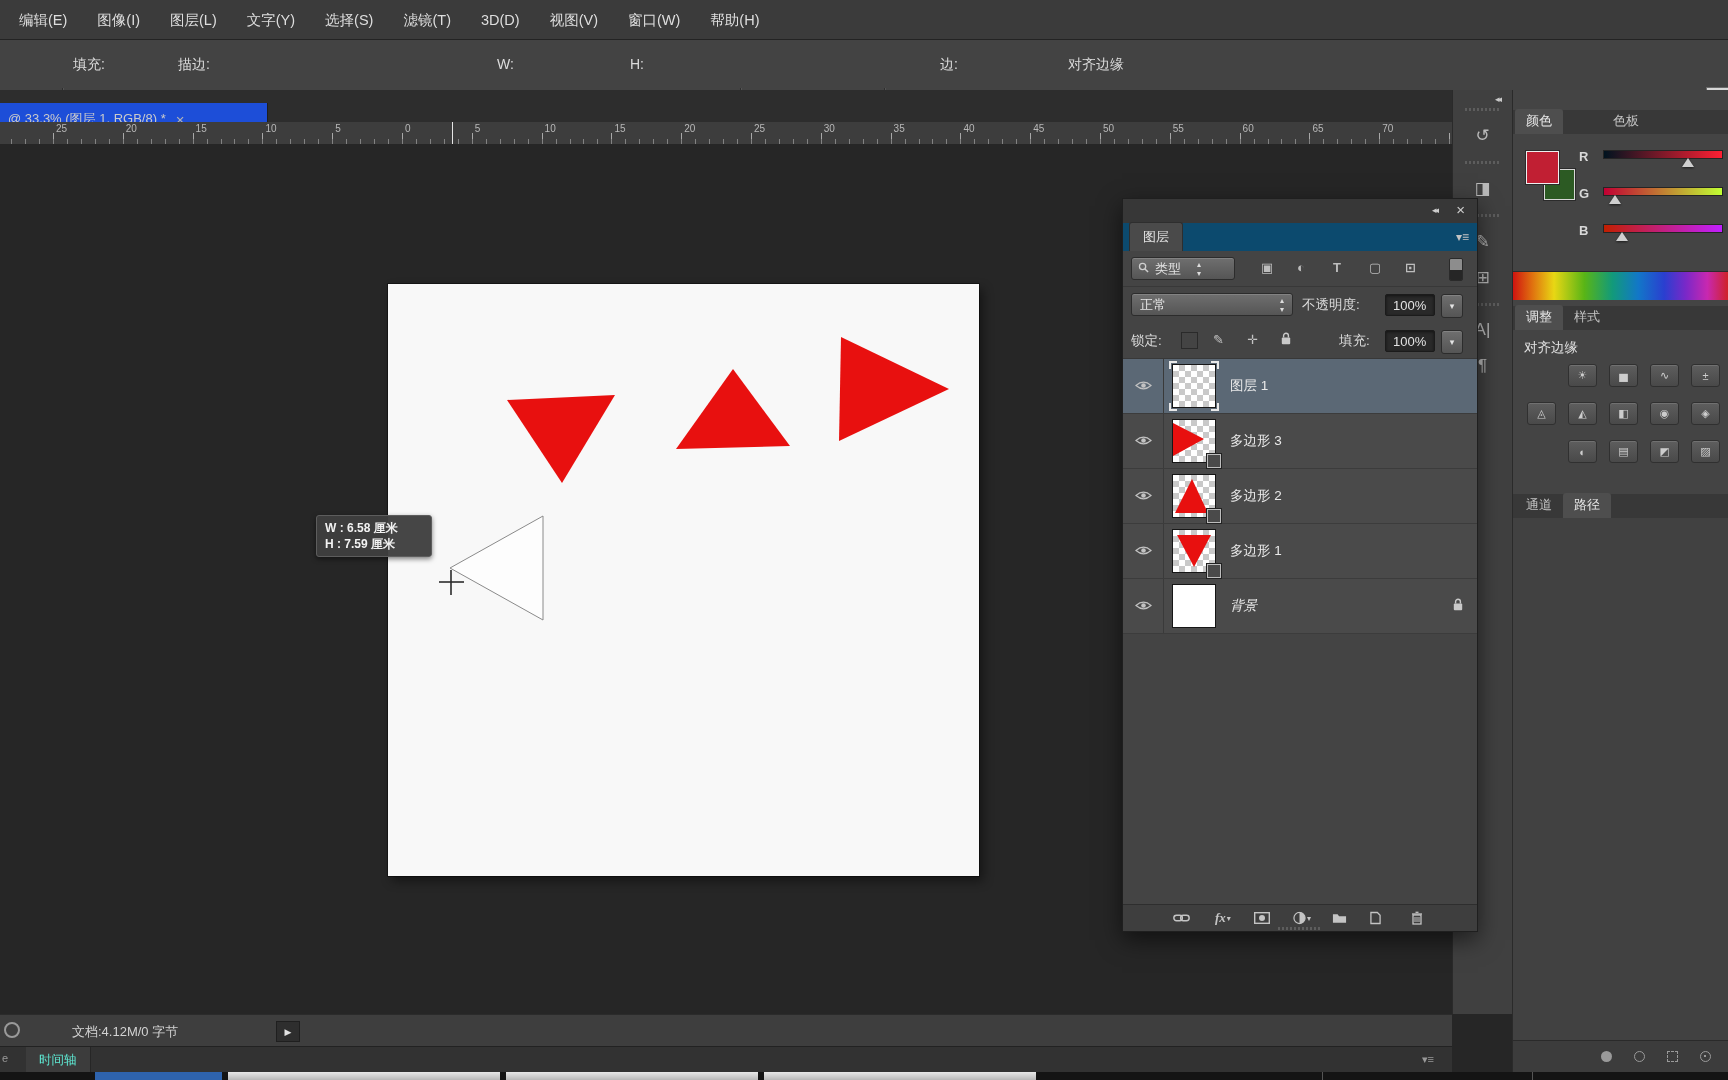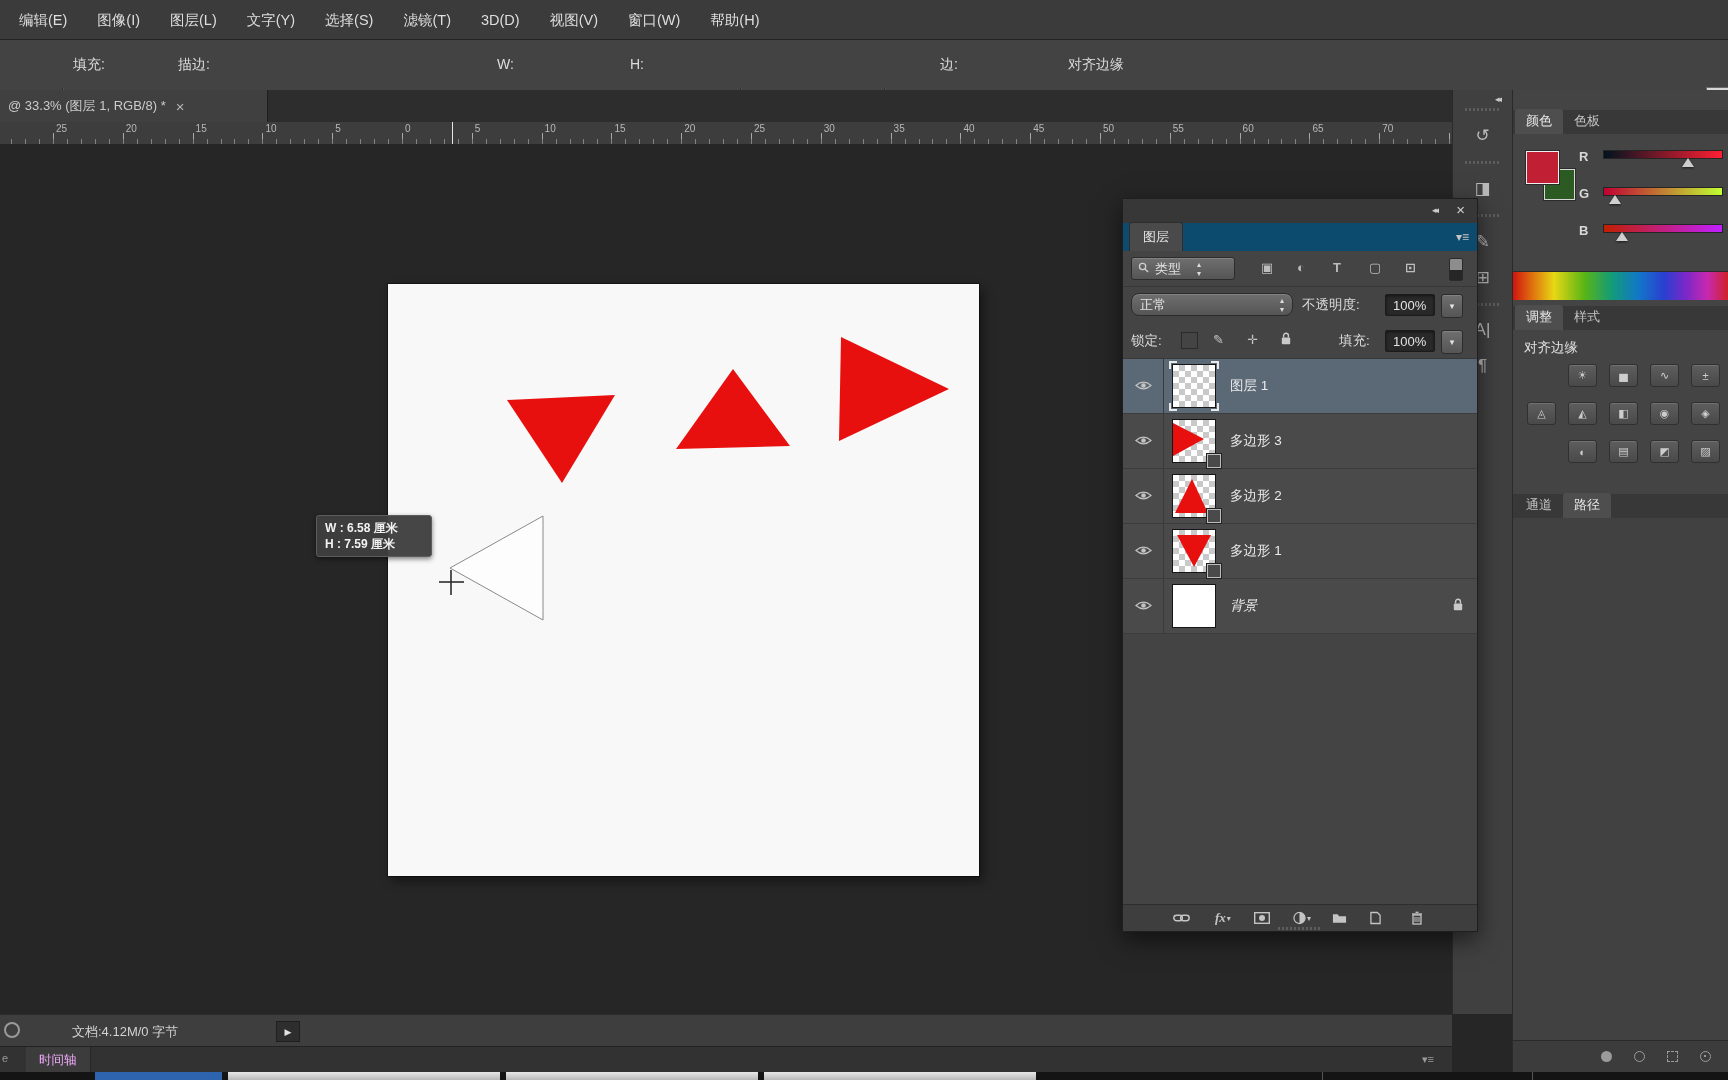--- a/index.html
+++ b/index.html
@@ -20,21 +20,21 @@
   .df{background:#292929;border:1px solid #1b1b1b;border-radius:2px;
       box-shadow:inset 0 1px 3px rgba(0,0,0,.55);color:#e2e2e2;}
   .stepper{font-size:8px;line-height:9px;color:#ddd;letter-spacing:0;}
   .ob-sep{position:absolute;top:48px;width:1px;height:34px;background:#2e2e2e;box-shadow:1px 0 0 #545454;top:48px;}
   .corner-arrow{position:absolute;right:1px;bottom:1px;width:0;height:0;
       border-left:5px solid transparent;border-bottom:5px solid #1f1f1f;}
   .ob-icon{position:absolute;top:52px;width:26px;height:26px;display:flex;align-items:center;justify-content:center;}
   .mini-drop{position:absolute;font-size:8px;color:#cfcfcf;}
   
   #tabbar{left:0;top:90px;width:1452px;height:32px;background:#2d2d2d;border-bottom:1px solid #1f1f1f;}
-  #doctab{position:absolute;left:0;top:0;width:268px;height:32px;background:#404040;
+  #doctab{position:absolute;left:0;top:13px;width:268px;height:32px;background:#1d4ed8;
           border-right:1px solid #1e1e1e;display:flex;align-items:center;gap:10px;
           padding:0 8px;box-sizing:border-box;font-size:13px;color:#cbcbcb;white-space:nowrap;overflow:hidden;}
   #doctab .close{color:#b5b5b5;font-size:15px;}
   
   #ruler{left:0;top:122px;width:1452px;height:22px;background:#3d3d3d;border-bottom:1px solid #242424;
      background-image:
        repeating-linear-gradient(90deg,#828282 0 1px,transparent 1px 13.96px),
        repeating-linear-gradient(90deg,#a8a8a8 0 1px,transparent 1px 69.8px);
      background-size:100% 5px,100% 11px;
      background-position:53px 100%,53px 100%;background-repeat:repeat-x;}
@@ -97,21 +97,21 @@
   #lp-menu{position:absolute;right:8px;top:7px;font-size:12px;color:#c4c4c4;}
   .lp-row{position:absolute;left:0;width:100%;box-sizing:border-box;}
   #lp-filter{top:52px;height:36px;border-bottom:1px solid #383838;}
   #lp-search{position:absolute;left:8px;top:6px;width:104px;height:23px;display:flex;align-items:center;gap:6px;padding:0 6px;box-sizing:border-box;font-size:13px;}
   .fil-icon{position:absolute;top:9px;font-size:13px;color:#bdbdbd;font-weight:bold;}
   #lp-toggle{position:absolute;right:14px;top:7px;width:12px;height:21px;border-radius:2px;overflow:hidden;border:1px solid #2a2a2a;}
   #lp-toggle .t{height:50%;background:#8d8d8d;}
   #lp-toggle .b{height:50%;background:#262626;}
   #lp-blend{top:88px;height:36px;}
   #lp-blenddd{position:absolute;left:8px;top:6px;width:162px;height:23px;display:flex;align-items:center;
-      justify-content:space-between;padding:0 8px;box-sizing:border-box;font-size:13px;border-radius:8px;}
+      justify-content:space-between;padding:0 8px;box-sizing:border-box;font-size:13px;}
   #lp-lock{top:124px;height:36px;border-bottom:1px solid #383838;}
   .lp-lbl{position:absolute;top:9px;font-size:13.5px;color:#dcdcdc;}
   .val-box{position:absolute;top:7px;width:50px;height:22px;display:flex;align-items:center;padding-left:7px;box-sizing:border-box;font-size:13px;}
   .arr-btn{position:absolute;top:7px;width:20px;height:22px;display:flex;align-items:center;justify-content:center;font-size:9px;}
   .mini-checker{width:15px;height:15px;border:1px solid #2a2a2a;
      background:#e8e8e8 linear-gradient(45deg,#9a9a9a 25%,transparent 25%,transparent 75%,#9a9a9a 75%),linear-gradient(45deg,#9a9a9a 25%,transparent 25%,transparent 75%,#9a9a9a 75%);
      background-size:8px 8px;background-position:0 0,4px 4px;}
   .lock-ic{font-size:13px;color:#c4c4c4;}
   #lp-list{position:absolute;left:0;top:160px;width:100%;}
   .layer-row{position:relative;height:54px;background:#4a4a4a;border-bottom:1px solid #3c3c3c;display:flex;align-items:center;}
@@ -141,21 +141,21 @@
      background:repeating-linear-gradient(90deg,#5d5d5d 0 2px,transparent 2px 4px);}
   
   #statusbar{left:0;top:1014px;width:1452px;height:32px;background:#3e3e3e;border-top:1px solid #2b2b2b;box-sizing:border-box;}
   #status-ic{position:absolute;left:4px;top:7px;width:16px;height:16px;border:2px solid #9a9a9a;border-radius:50%;box-sizing:border-box;}
   #doc-info{position:absolute;left:72px;top:8px;font-size:13px;color:#d2d2d2;}
   #status-play{position:absolute;left:276px;top:6px;width:22px;height:19px;background:#2e2e2e;border:1px solid #1f1f1f;
       display:flex;align-items:center;justify-content:center;font-size:9px;color:#e2e2e2;}
   #timeline{left:0;top:1046px;width:1452px;height:26px;background:#323232;border-top:1px solid #222;box-sizing:border-box;}
   #tl-frag{position:absolute;left:2px;top:5px;font-size:11px;color:#9a9a9a;}
   #tl-tab{position:absolute;left:26px;top:0;height:26px;padding:0 13px;background:#3c3c3c;border-right:1px solid #262626;
-      font-size:12.5px;color:#f0abfc;display:flex;align-items:center;}
+      font-size:12.5px;color:#5eead4;display:flex;align-items:center;}
   #tl-menu{position:absolute;right:18px;top:6px;font-size:11px;color:#999;}
   #taskbar{left:0;top:1072px;width:1728px;height:8px;background:#141414;}
   .tb-seg{position:absolute;top:0;height:8px;}
 </style>
 </head>
 <body>
 
 <div id="app">
 
   <div id="menubar" class="abs">
@@ -325,21 +325,21 @@
         </div>
         <div class="dock-group">
           <div class="dock-grip"></div>
           <div class="dock-icon">A|</div>
           <div class="dock-icon">¶</div>
         </div>
       </div>
   </div>
 
   <div id="rightcol" class="abs">
-    <div class="ptabrow" style="top:20px;" id="color-tabs">
+    <div class="ptabrow" style="top:20px;gap:39px;" id="color-tabs">
         <span class="ptab active">颜色</span>
         <span class="ptab">色板</span>
       </div>
     <div class="swatch-fg" id="fg-swatch" style="background: rgb(193, 31, 51);"></div>
     <div class="swatch-bg" id="bg-swatch" style="background: rgb(44, 90, 35);"></div>
     <div id="channels">
         <span class="chan-label" style="left: 66px; top: 59px;">R</span>
         <div class="chan-bar bar-r" style="top: 60px;"></div>
         <div class="chan-thumb" style="left: 168.96px; top: 68px;"></div>
         <span class="chan-label" style="left: 66px; top: 96px;">G</span>

